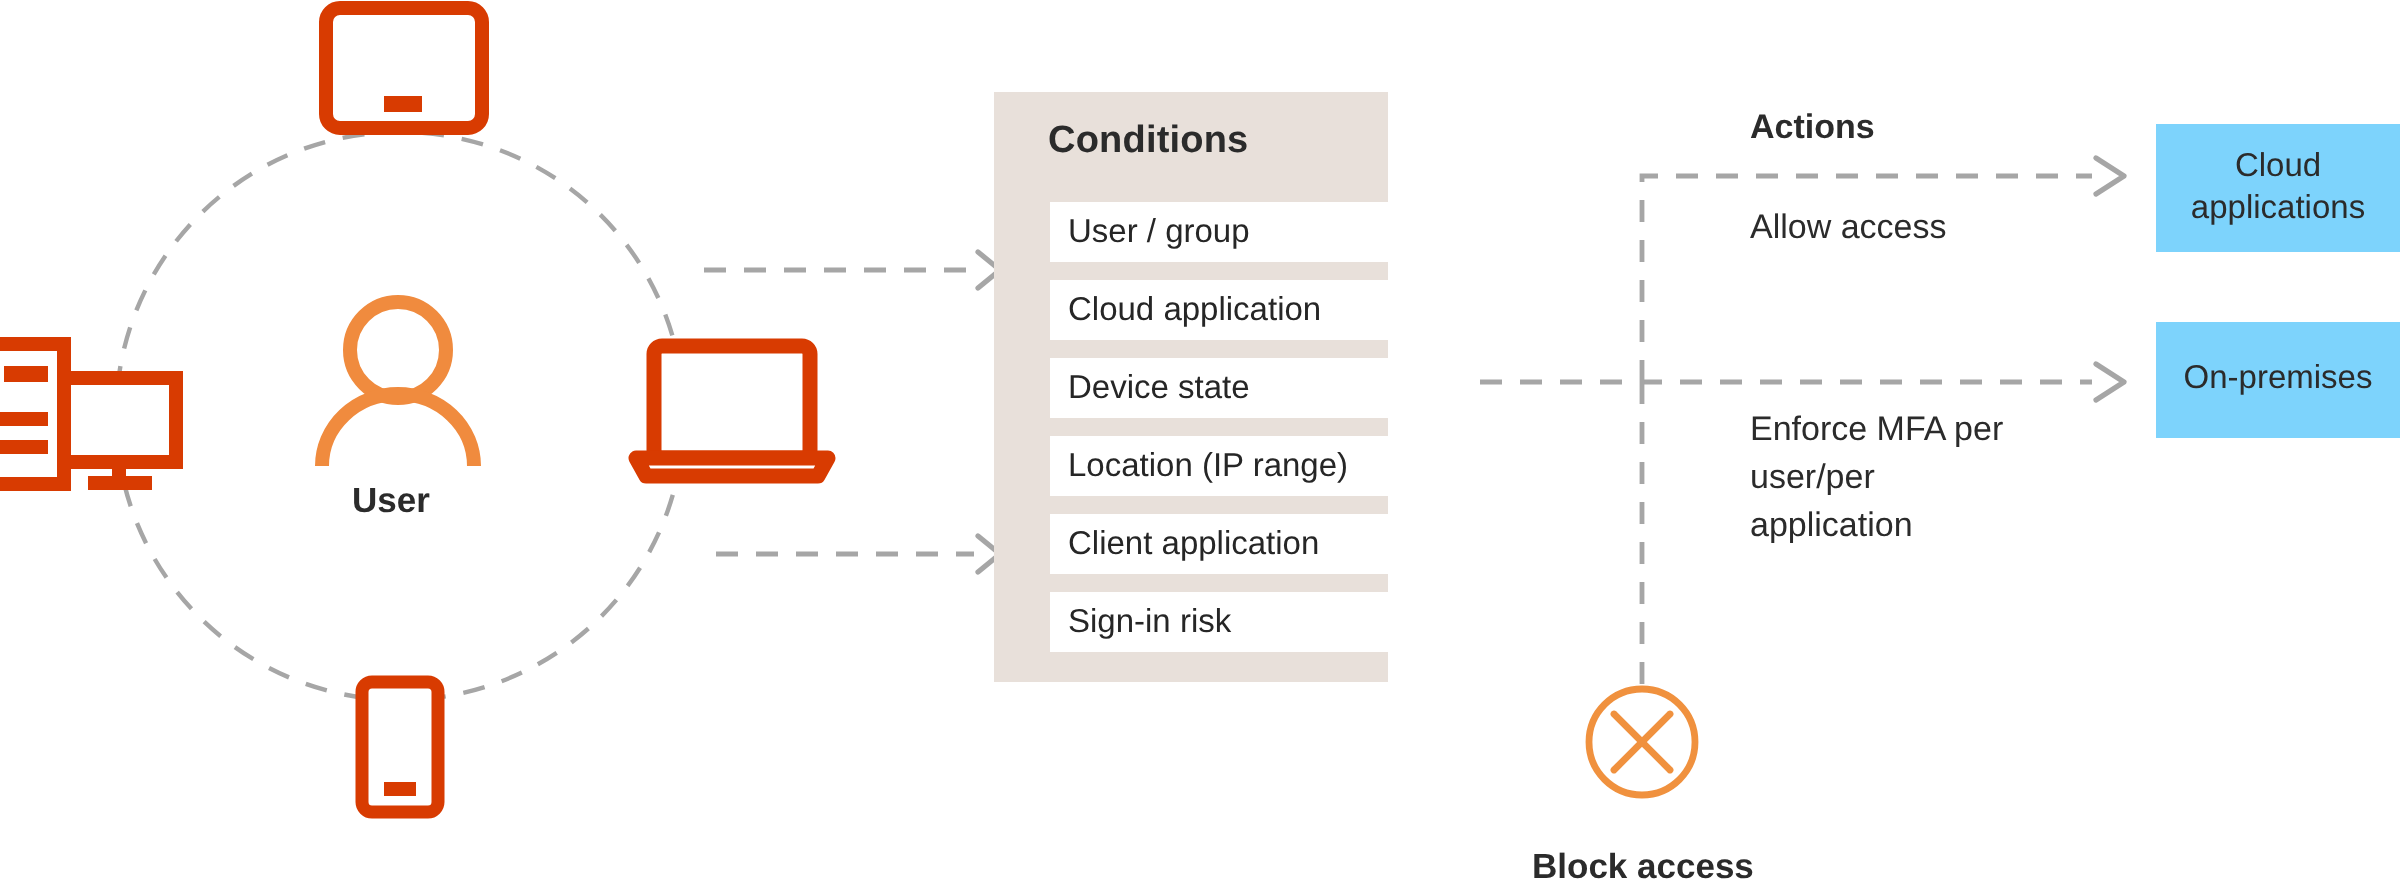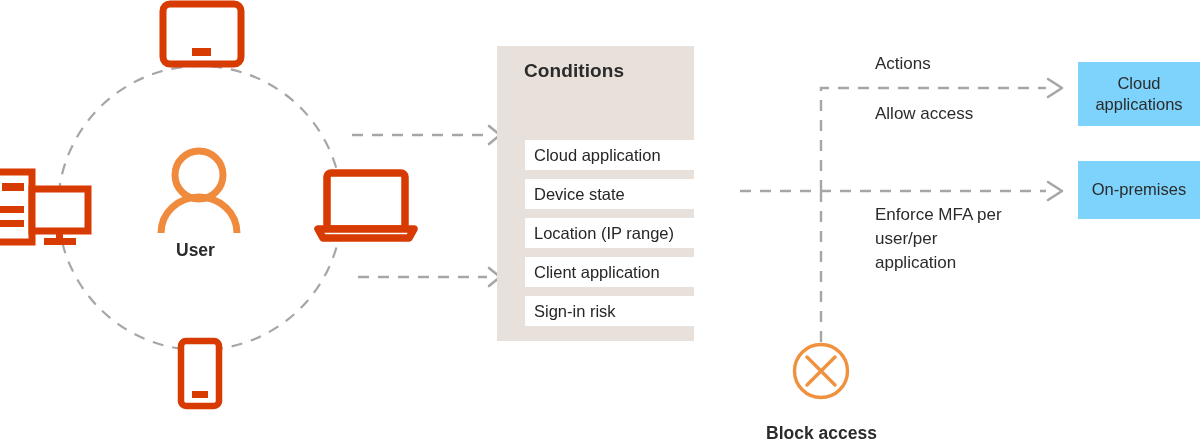--- a/index.html
+++ b/index.html
@@ -70,21 +70,21 @@
     color: #2b2b2b;
     line-height: 1.28;
   }
   #target-cloud { left: 1078px; top: 62px; width: 122px; height: 64px; }
   #target-onprem { left: 1078px; top: 161px; width: 122px; height: 58px; }
 
   
   #actions-title {
     left: 875px; top: 54px;
     font-size: 17px;
-    font-weight: normal;
+    font-weight: bold;
     color: #2b2b2b;
   }
   #allow-access-label {
     left: 875px; top: 104px;
     font-size: 17px;
     color: #2b2b2b;
   }
   #enforce-mfa-label {
     left: 875px; top: 203px;
     font-size: 17px;
@@ -179,20 +179,23 @@
       <line x1="835" y1="357" x2="807" y2="385" stroke="#F0913E" stroke-width="3.4" stroke-linecap="round"></line>
     </g>
 
   </svg>
 
   <div class="abs" id="user-label">User</div>
 
   <div class="abs" id="conditions-panel">
     <div id="conditions-title">Conditions</div>
 
+    <div class="cond-row" style="top:55px">
+      <span>User / group</span>
+    </div>
     <div class="cond-row" style="top:94px">
       <span>Cloud application</span>
     </div>
     <div class="cond-row" style="top:133px">
       <span>Device state</span>
     </div>
     <div class="cond-row" style="top:211px">
       <span>Client application</span>
     </div>
     <div class="cond-row" style="top:172px">

